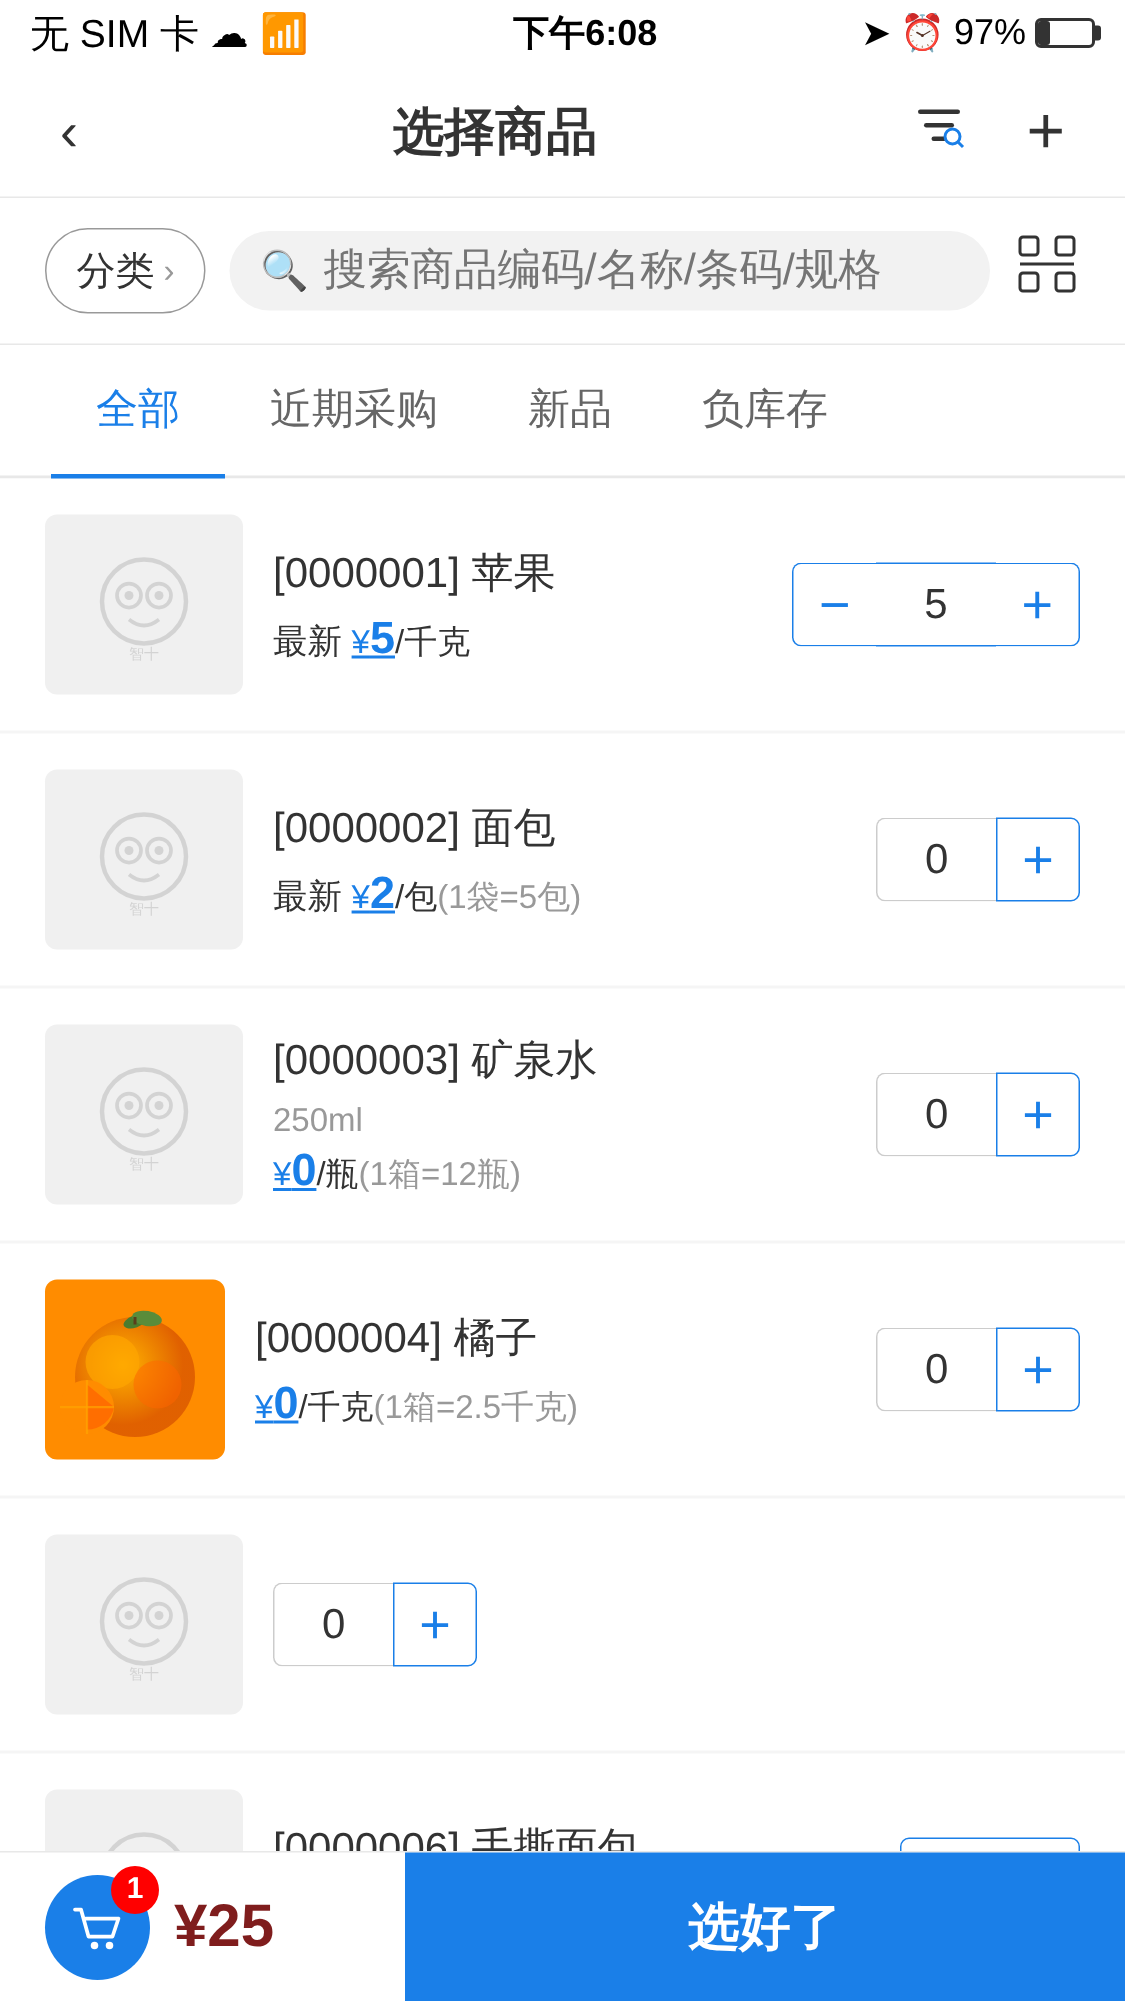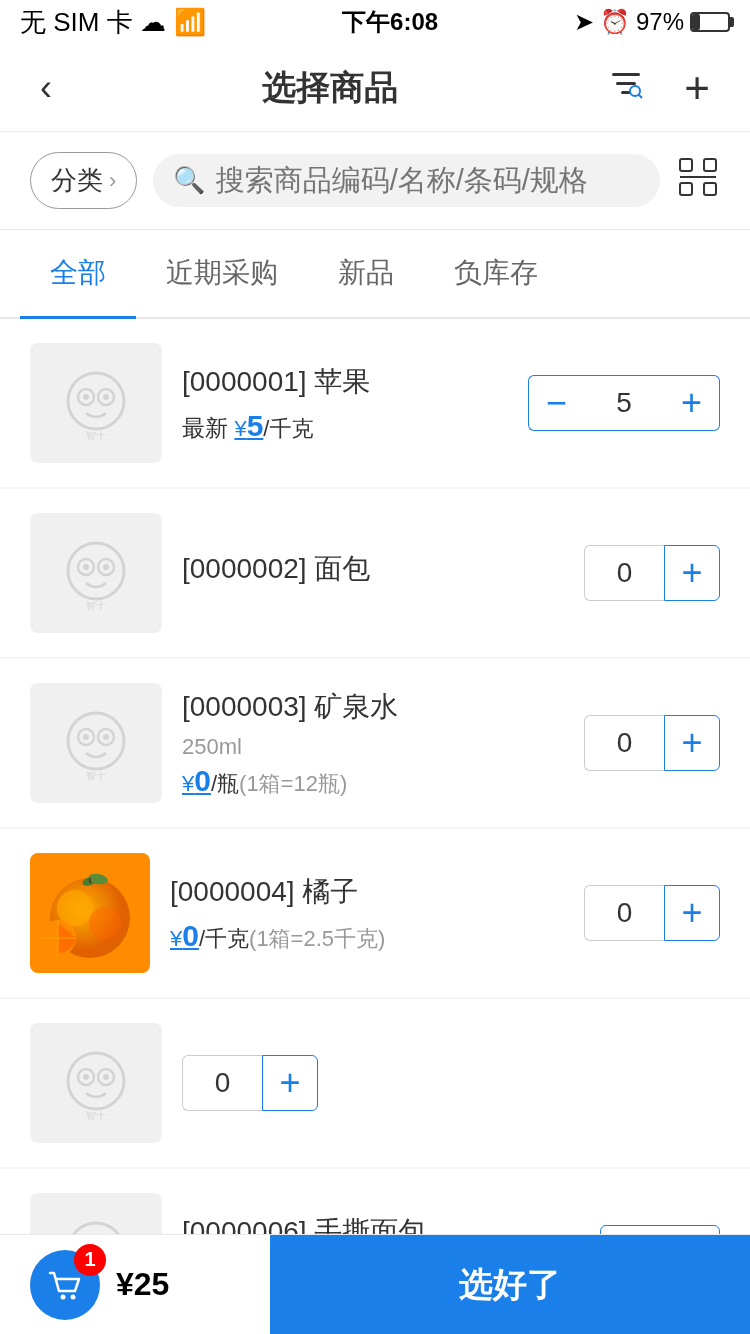--- a/index.html
+++ b/index.html
@@ -113,21 +113,21 @@
     .scan-icon {
       font-size: 34px;
       color: #333;
       cursor: pointer;
     }
 
     
     .tab-bar {
       background: #fff;
       display: flex;
-      padding: 0 20px;
+      padding: 0 34px;
       border-bottom: 2px solid #e8e8e8;
       margin-bottom: 0;
     }
     .tab-item {
       padding: 24px 30px;
       font-size: 28px;
       color: #666;
       cursor: pointer;
       border-bottom: 3px solid transparent;
       margin-bottom: -2px;
@@ -328,23 +328,23 @@
       border-radius: 50%;
       width: 32px;
       height: 32px;
       font-size: 20px;
       display: flex;
       align-items: center;
       justify-content: center;
       font-weight: 700;
     }
     .cart-total {
-      font-size: 32px;
+      font-size: 40px;
       font-weight: 600;
-      color: #000000;
+      color: #7f1d1d;
     }
     .confirm-btn {
       flex: 1;
       height: 100%;
       background: #1a7fe8;
       color: #fff;
       font-size: 34px;
       font-weight: 600;
       border: none;
       cursor: pointer;
@@ -463,20 +463,23 @@
         <circle cx="30" cy="34" r="8" stroke="#aaa" stroke-width="2.5" fill="none"></circle>
         <circle cx="50" cy="34" r="8" stroke="#aaa" stroke-width="2.5" fill="none"></circle>
         <circle cx="30" cy="34" r="3" fill="#aaa"></circle>
         <circle cx="50" cy="34" r="3" fill="#aaa"></circle>
         <path d="M30 50 Q40 58 50 50" stroke="#aaa" stroke-width="2.5" fill="none"></path>
         <text x="40" y="76" text-anchor="middle" font-size="10" fill="#aaa">智十</text>
       </svg>
     </div>
     <div class="product-info">
       <div class="product-name">[0000002] 面包</div>
+      <div class="product-price">
+        <span class="price-latest">最新 </span><span class="price-yen">¥<span style="font-size:30px; font-weight:700; color:#1a7fe8;">2</span></span><span class="price-unit">/包</span><span class="price-note">(1袋=5包)</span>
+      </div>
     </div>
     <div class="qty-plus-only">
       <input class="qty-input-only" value="0" style="">
       <button class="qty-plus-btn">+</button>
     </div>
   </div>
 
   <div class="product-item">
     <div class="product-image">
       <svg class="owl-logo" viewBox="0 0 80 80" fill="none">

